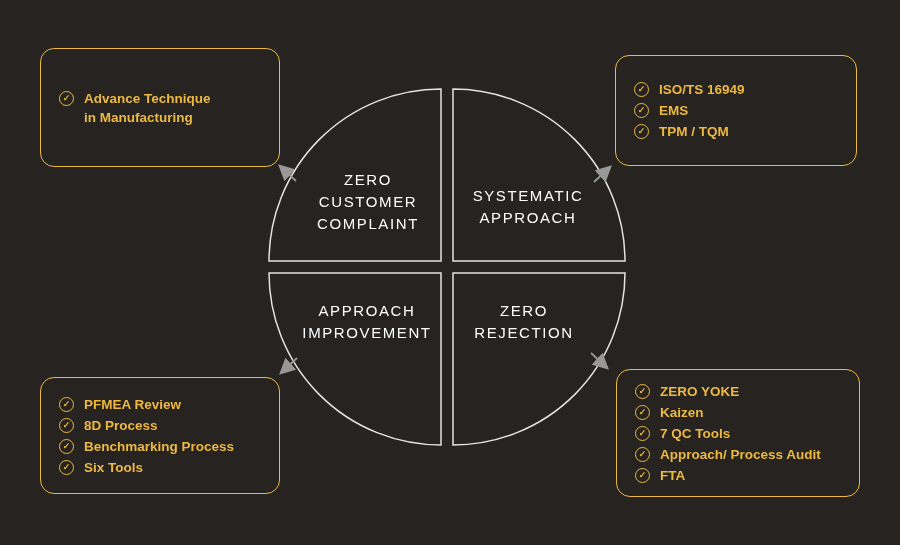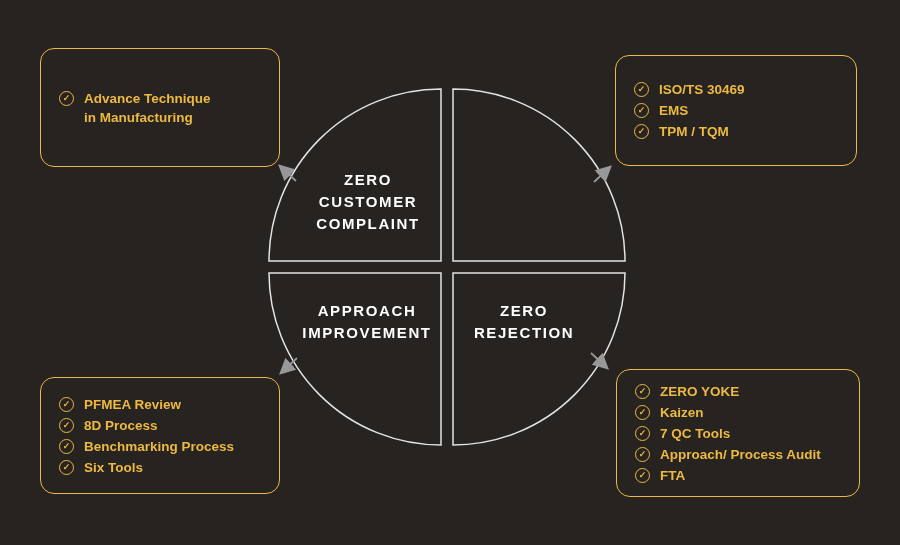--- a/index.html
+++ b/index.html
@@ -12,21 +12,21 @@
   .stage { position:relative; width:900px; height:545px; }
 
   svg.diagram { position:absolute; left:0; top:0; width:900px; height:545px; }
   .quad-path { fill:none; stroke: var(--circle, #e3e3e3); stroke-width:1.5; }
   .arrow-line { stroke: var(--arrow, #989898); stroke-width:1.8; }
   .arrowhead { fill: var(--arrow, #989898); }
 
   .qlabel {
     position:absolute;
     color: var(--label, #ffffff);
-    font-weight:bold;
+    font-weight:normal;
     font-size:15px;
     letter-spacing:1.6px;
     line-height:22px;
     text-align:center;
     white-space:pre-line;
   }
 
   .callout {
     position:absolute;
     border:1.5px solid var(--accent, #edb940);
@@ -77,39 +77,41 @@
     <line class="arrow-line" x1="296" y1="181" x2="282" y2="168" marker-end="url(#ah)"></line>
     <line class="arrow-line" x1="594" y1="182" x2="608" y2="169" marker-end="url(#ah)"></line>
     <line class="arrow-line" x1="297" y1="358" x2="283" y2="371" marker-end="url(#ah)"></line>
     <line class="arrow-line" x1="591" y1="353" x2="605" y2="366" marker-end="url(#ah)"></line>
   </svg>
 
   <div class="qlabel" style="left:288px; top:169px; width:160px;">ZERO
 CUSTOMER
 COMPLAINT</div>
 
+  <div class="qlabel" style="left:448px; top:185px; width:160px;">SYSTEMATIC
+APPROACH</div>
 
   <div class="qlabel" style="left:282px; top:300px; width:170px;">APPROACH
 IMPROVEMENT</div>
 
   <div class="qlabel" style="left:444px; top:300px; width:160px;">ZERO
 REJECTION</div>
 
   <div class="callout" style="left:40px; top:48px; width:240px; height:119px;">
       <div class="item">
         <span class="check">✓</span>
         <span class="item-text">Advance Technique
 in Manufacturing</span>
       </div>
     </div>
 
   <div class="callout" style="left:615px; top:55px; width:242px; height:111px;">
       <div class="item">
         <span class="check">✓</span>
-        <span class="item-text">ISO/TS 30469</span>
+        <span class="item-text">ISO/TS 16949</span>
       </div>
       <div class="item">
         <span class="check">✓</span>
         <span class="item-text">EMS</span>
       </div>
       <div class="item">
         <span class="check">✓</span>
         <span class="item-text">TPM / TQM</span>
       </div>
     </div>

